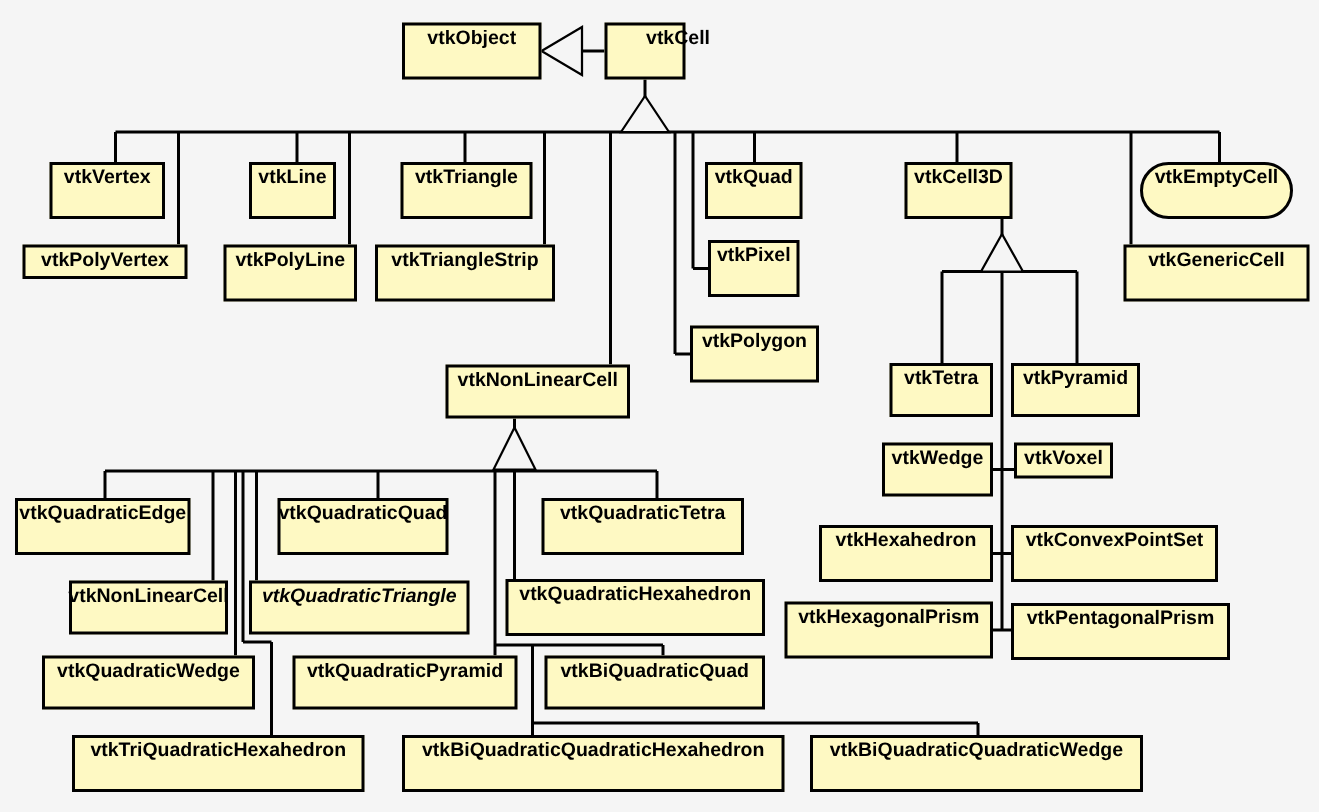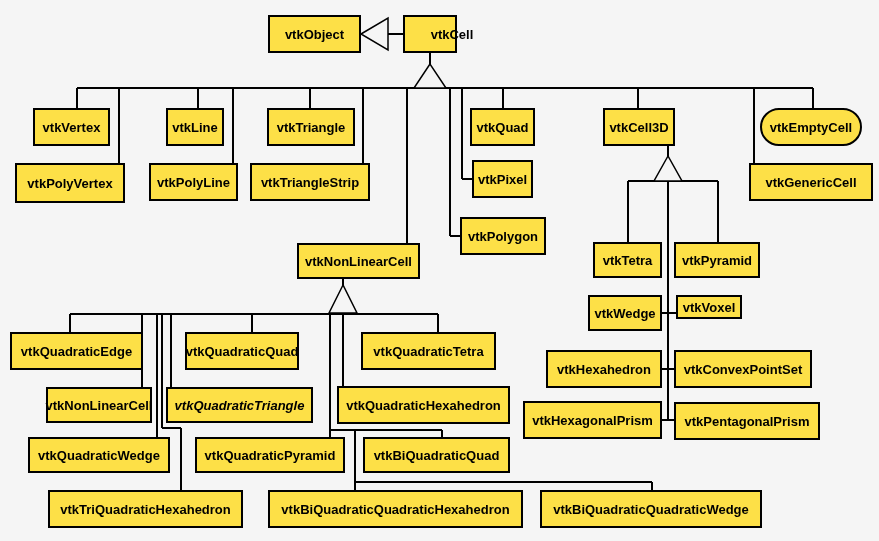--- a/index.html
+++ b/index.html
@@ -17,27 +17,26 @@
   }
   #wires {
     position: absolute;
     left: 0;
     top: 0;
     z-index: 1;
   }
   .class-box {
     position: absolute;
     box-sizing: border-box;
-    background: #fde047;
+    background: #fef9c3;
     border: 2px solid #000000;
     color: #000000;
     font-size: 13px;
     font-weight: bold;
     display: flex;
-    align-items: center;
     justify-content: center;
     white-space: nowrap;
     z-index: 2;
     letter-spacing: 0px;
   }
 </style>
 </head>
 <body>
 
 <div id="canvas">
@@ -109,21 +108,21 @@
       </div>
       <div class="class-box" style="left: 470px; top: 108px; width: 65px; height: 38px;">
         <span>vtkQuad</span>
       </div>
       <div class="class-box" style="left: 603px; top: 108px; width: 72px; height: 38px;">
         <span>vtkCell3D</span>
       </div>
       <div class="class-box" style="left: 760px; top: 108px; width: 102px; height: 38px; border-radius: 19px;">
         <span>vtkEmptyCell</span>
       </div>
-      <div class="class-box" style="left: 15px; top: 163px; width: 110px; height: 40px;">
+      <div class="class-box" style="left: 15px; top: 163px; width: 110px; height: 23px;">
         <span>vtkPolyVertex</span>
       </div>
       <div class="class-box" style="left: 149px; top: 163px; width: 89px; height: 38px;">
         <span>vtkPolyLine</span>
       </div>
       <div class="class-box" style="left: 250px; top: 163px; width: 120px; height: 38px;">
         <span>vtkTriangleStrip</span>
       </div>
       <div class="class-box" style="left: 472px; top: 160px; width: 61px; height: 38px;">
         <span>vtkPixel</span>
@@ -154,21 +153,21 @@
       </div>
       <div class="class-box" style="left: 674px; top: 350px; width: 138px; height: 38px;">
         <span>vtkConvexPointSet</span>
       </div>
       <div class="class-box" style="left: 523px; top: 401px; width: 139px; height: 38px;">
         <span>vtkHexagonalPrism</span>
       </div>
       <div class="class-box" style="left: 674px; top: 402px; width: 146px; height: 38px;">
         <span>vtkPentagonalPrism</span>
       </div>
-      <div class="class-box" style="left: 10px; top: 332px; width: 133px; height: 38px;">
+      <div class="class-box" style="left: 10px; top: 332px; width: 117px; height: 38px;">
         <span>vtkQuadraticEdge</span>
       </div>
       <div class="class-box" style="left: 185px; top: 332px; width: 114px; height: 38px;">
         <span>vtkQuadraticQuad</span>
       </div>
       <div class="class-box" style="left: 361px; top: 332px; width: 135px; height: 38px;">
         <span>vtkQuadraticTetra</span>
       </div>
       <div class="class-box" style="left: 46px; top: 387px; width: 106px; height: 36px;">
         <span>vtkNonLinearCell</span>

